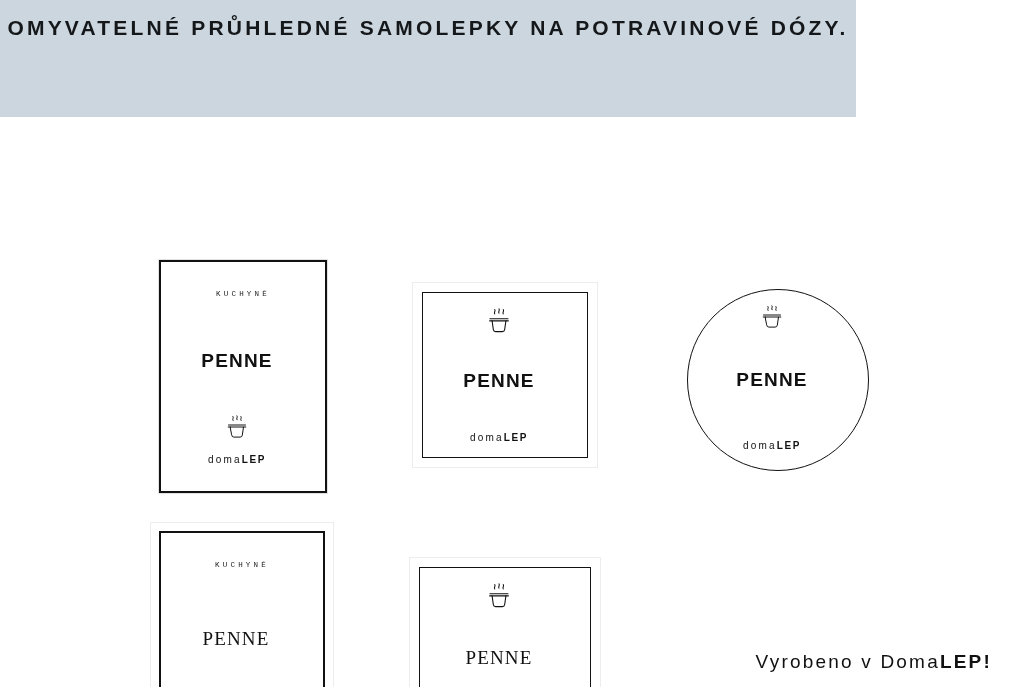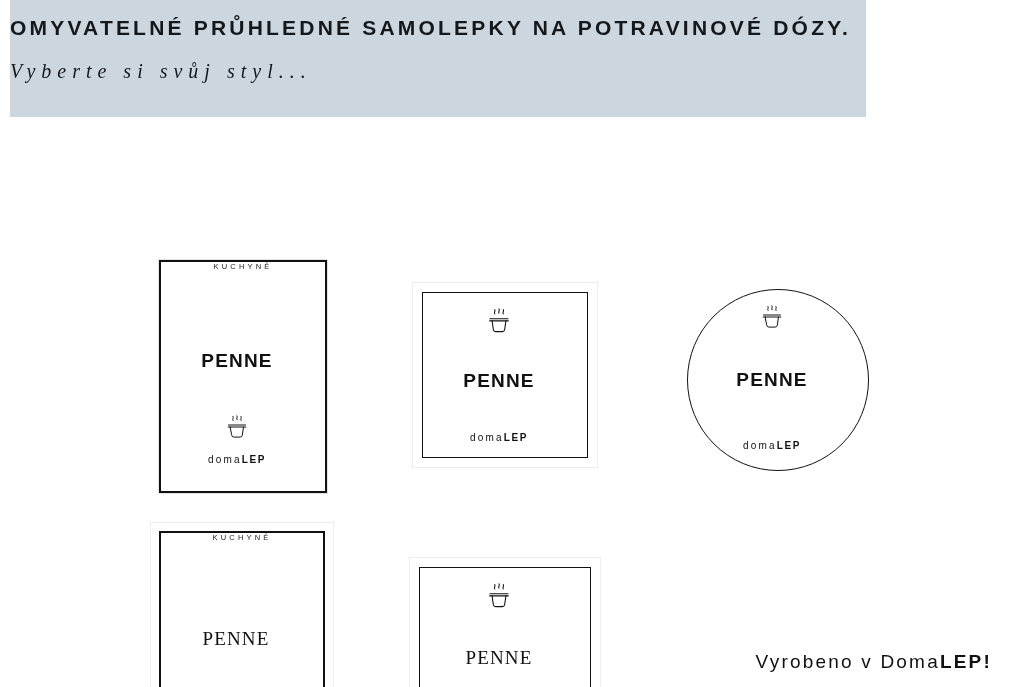--- a/index.html
+++ b/index.html
@@ -17,24 +17,23 @@
   }
 
   
   .header {
     width: 856px;
     height: 117px;
     background: #ccd6de;
     box-sizing: border-box;
     display: flex;
     flex-direction: column;
-    align-items: flex-start;
+    align-items: center;
     justify-content: flex-start;
     padding-top: 16px;
-    margin-left: 10px;
   }
   .header-title {
     font-family: "Liberation Sans", sans-serif;
     font-weight: bold;
     font-size: 21px;
     letter-spacing: 3.2px;
     color: #15181b;
     text-align: center;
     white-space: nowrap;
   }
@@ -79,24 +78,25 @@
     display: flex;
     flex-direction: column;
     align-items: center;
     position: relative;
   }
   .rect-frame-shadow {
     box-shadow: 0 0 0 1px #e2e2e2;
   }
 
   .kitchen-word {
-    font-family: Liberation Sans, sans-serif;
+    font-family: Liberation Mono, monospace;
     font-size: 7.5px;
     letter-spacing: 3.2px;
     color: #1a1a1a;
+    margin-top: 28px;
     white-space: nowrap;
   }
 
   .title-bold {
     font-family: "Liberation Sans", sans-serif;
     font-weight: bold;
     font-size: 19px;
     letter-spacing: 1.2px;
     color: #111111;
     white-space: nowrap;
@@ -163,21 +163,20 @@
     color: #111111;
     white-space: nowrap;
   }
   .footer .f-bold { font-weight: bold; }
 </style>
 </head>
 <body>
 
 <div class="header">
   <div class="header-title">OMYVATELNÉ PRŮHLEDNÉ SAMOLEPKY NA POTRAVINOVÉ DÓZY.</div>
-  <div class="header-sub">Vyberte si svůj styl...</div>
 </div>
 
 <div class="gallery">
 
   <div class="label rect-outer rect-frame-shadow" style="left:159px; top:143px; width:168px; height:233px;">
     <div class="rect-inner">
       <div class="kitchen-word">KUCHYNĚ</div>
       <div class="title-bold abs-center-x" style="top:88px;">PENNE</div>
       <div class="abs-center-x" style="top:152px; display:flex; justify-content:center;">
         <svg class="pot-icon" width="30" height="30" viewBox="0 0 30 30" aria-hidden="true">

